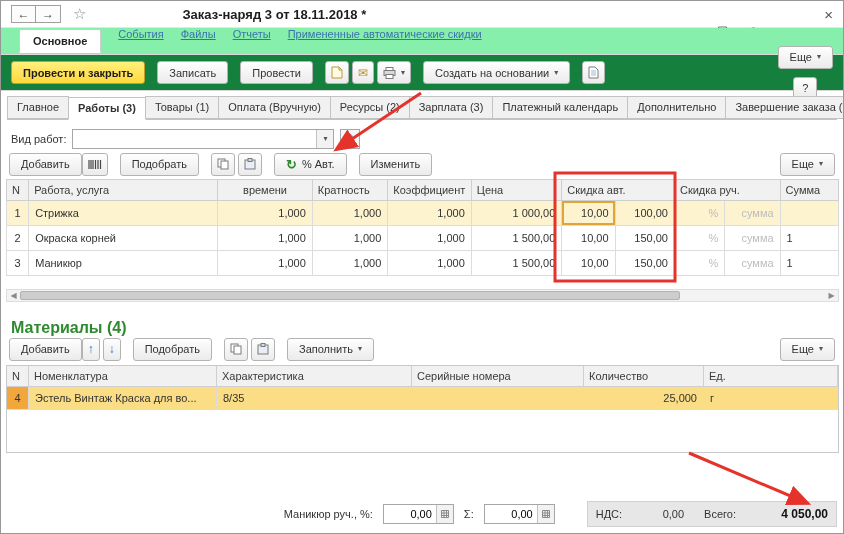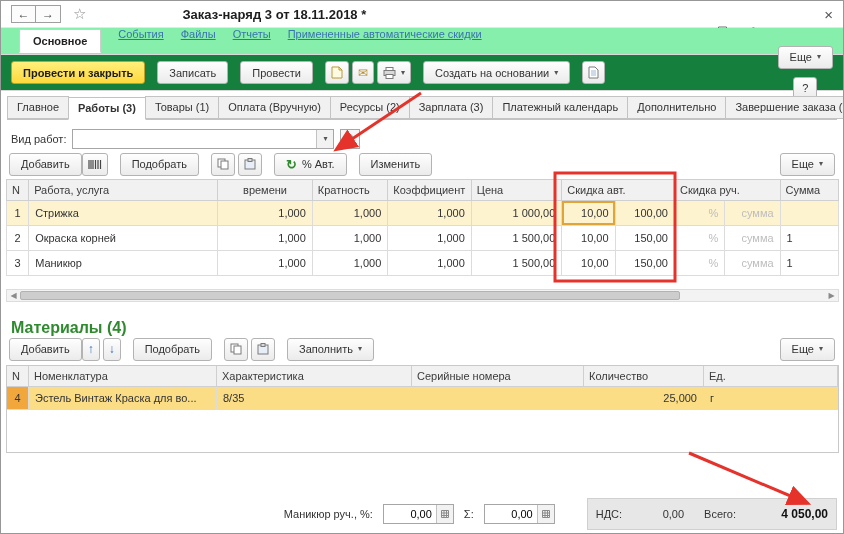--- a/index.html
+++ b/index.html
@@ -87,21 +87,21 @@
   tr.mat-sel td.rownum{background:#f2a73c;}
 
   
   .footer{position:absolute;left:0;right:6px;top:498px;height:30px;display:flex;align-items:center;
           justify-content:flex-end;gap:10px;}
   .flabel{color:#333;white-space:nowrap;}
   .numfield{display:flex;height:20px;border:1px solid #a6a6a6;background:#fff;}
   .numfield input{width:52px;border:none;outline:none;text-align:right;padding:0 4px;font-size:11px;font-family:inherit;}
   .numfield .fx{width:17px;border-left:1px solid #c2c2c2;background:#f2f2f2;display:flex;align-items:center;
                 justify-content:center;cursor:pointer;}
-  .totals-panel{display:flex;align-items:center;height:32px;background:#e7e7e7;border:1px solid #d0d0d0;
+  .totals-panel{display:flex;align-items:center;height:26px;background:#e7e7e7;border:1px solid #d0d0d0;
                 padding:0 8px;margin-left:22px;}
   .totals-panel .val{width:62px;text-align:right;}
   .totals-panel .tval{width:92px;text-align:right;font-weight:bold;font-size:12px;color:#111;}
   .totals-panel .tlabel{margin-left:20px;}
 
   .overlay{position:absolute;left:0;top:0;width:844px;height:534px;pointer-events:none;z-index:99;}
 
   .icon-svg{display:inline-flex;align-items:center;}
 </style>
 </head>

